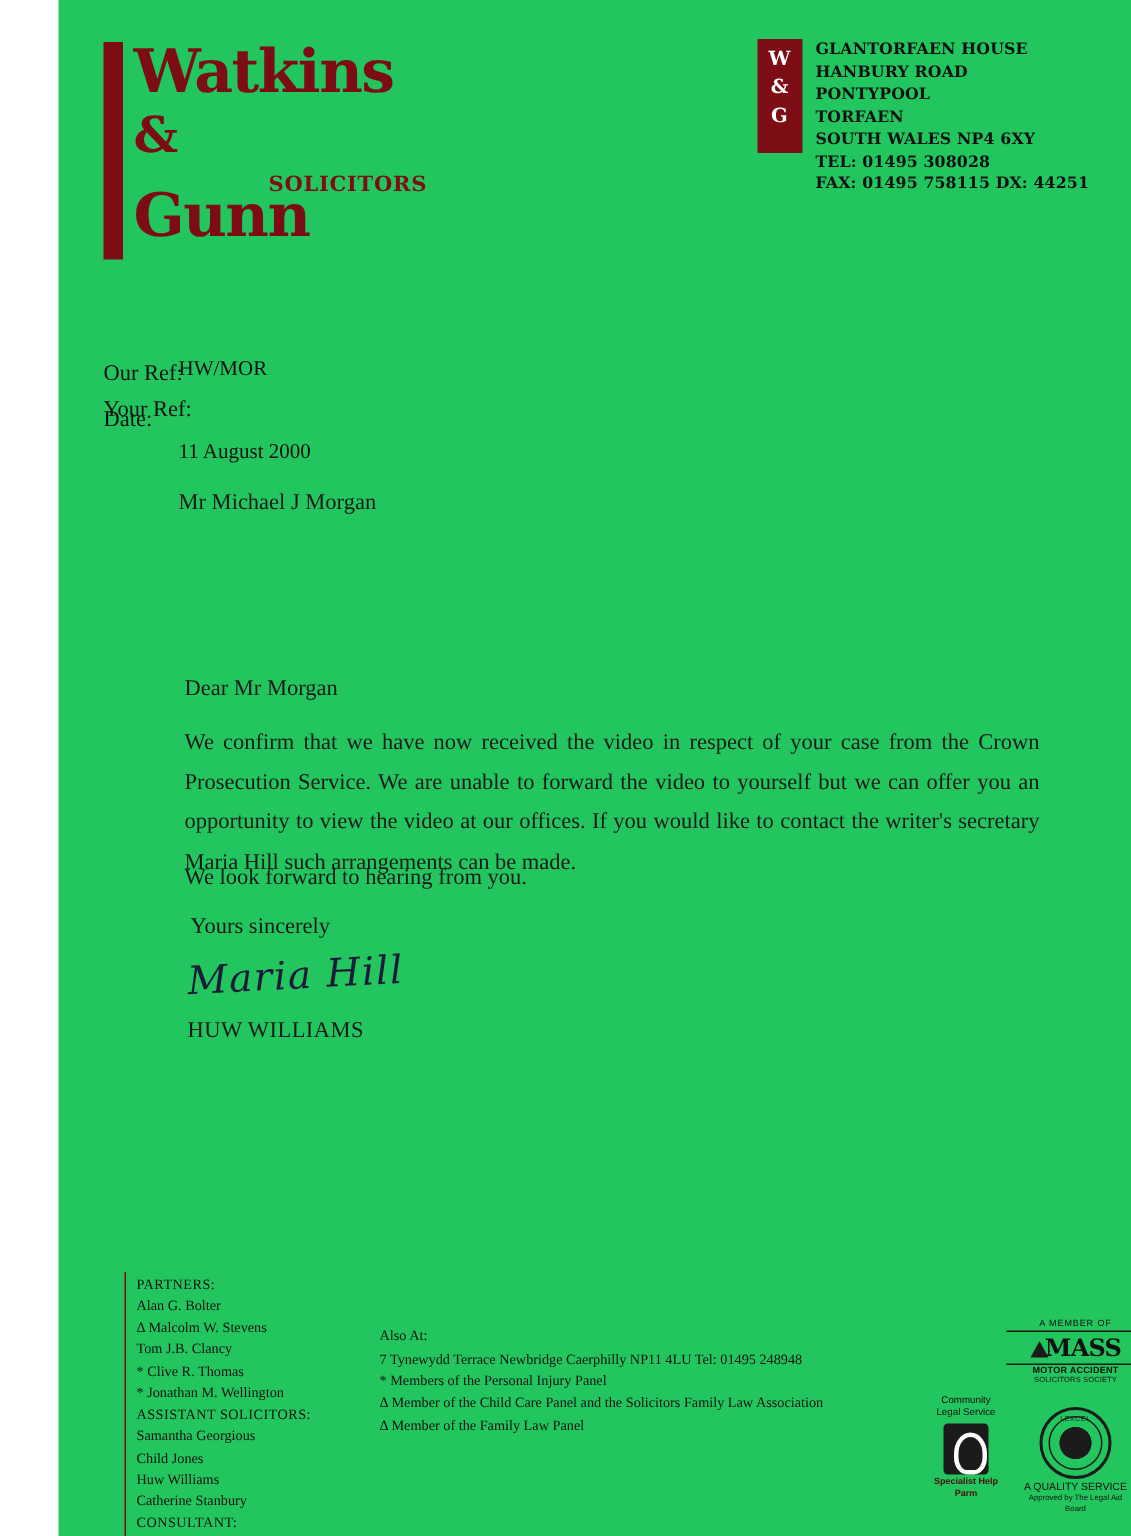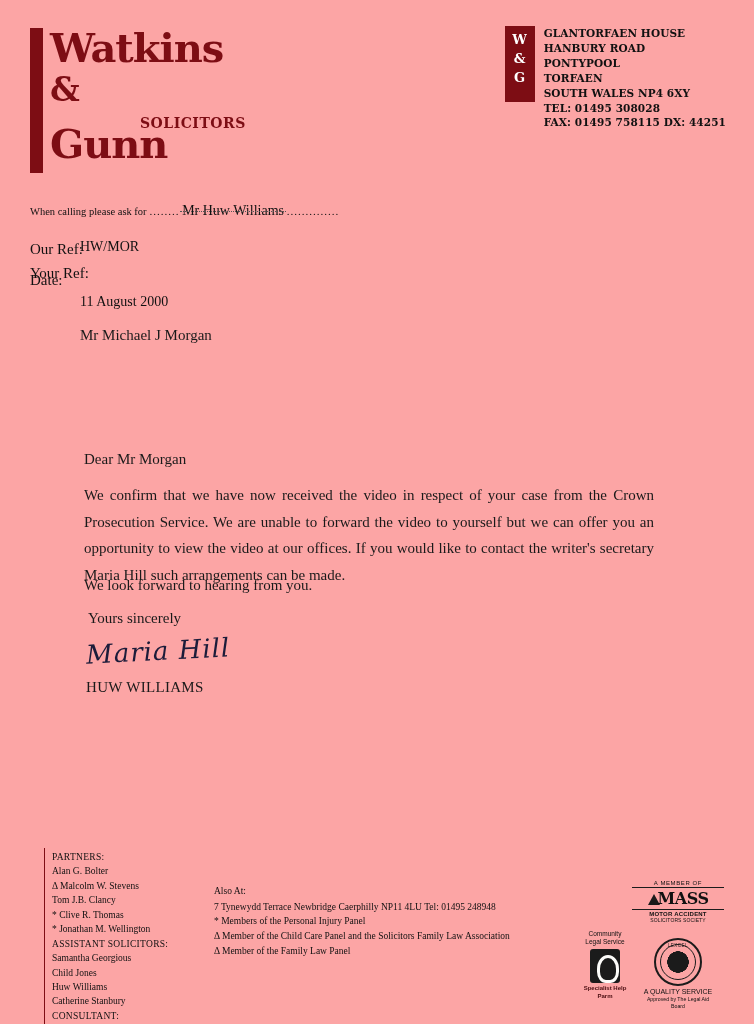--- a/index.html
+++ b/index.html
@@ -11,21 +11,22 @@
     width: 754px;
     height: 1024px;
     position: relative;
     font-family: "Liberation Serif", serif;
     color: #1a1a1a;
     overflow: hidden;
   }
   .page {
     position: absolute;
     inset: 0;
-    background: #fca5a5;
+    background: #22c55e;
+    margin-left: 39px;
   }
 
   
   .logo-block {
     position: absolute;
     left: 30px;
     top: 28px;
     width: 210px;
     height: 145px;
   }
@@ -360,26 +361,20 @@
       <div>GLANTORFAEN HOUSE</div>
       <div>HANBURY ROAD</div>
       <div>PONTYPOOL</div>
       <div>TORFAEN</div>
       <div>SOUTH WALES NP4 6XY</div>
       <div>TEL: 01495 308028</div>
       <div>FAX: 01495 758115 DX: 44251</div>
     </div>
   </div>
 
-  <div class="calling-line">
-    <span class="lead">When calling please ask for</span>
-    <span class="dots">........</span>
-    <span class="name">Mr Huw Williams</span>
-    <span class="dots">..............</span>
-  </div>
 
   <div class="ref-label row-ourref">Our Ref:</div>
   <div class="ref-value val-ourref">HW/MOR</div>
 
   <div class="ref-label row-yourref">Your Ref:</div>
   <div class="ref-value" style="top:265px"></div>
 
   <div class="ref-label row-date">Date:</div>
   <div class="ref-value val-date">11 August 2000</div>
 

